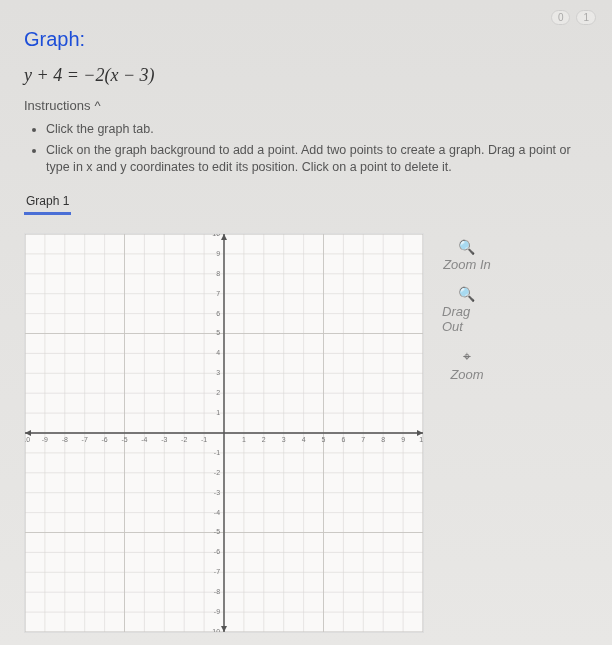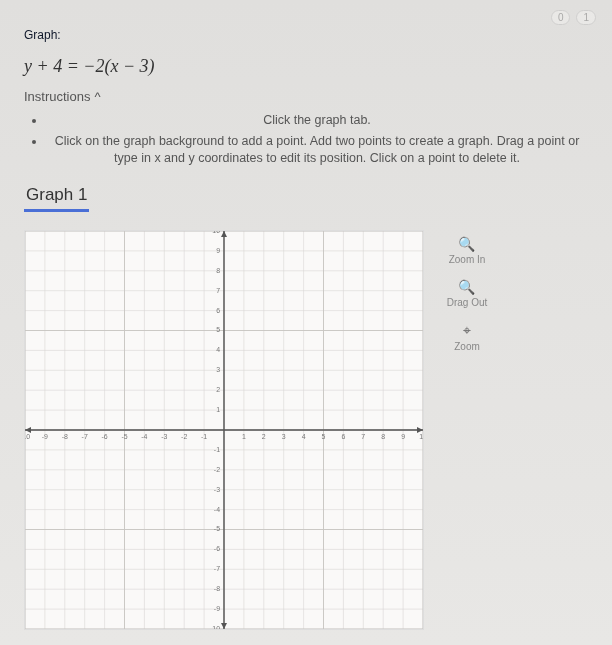--- a/index.html
+++ b/index.html
@@ -25,22 +25,22 @@
     color: #666;
   }
   .pill {
     border: 1px solid #bbb;
     border-radius: 10px;
     padding: 1px 6px;
     background: #f5f4f2;
     font-size: 10px;
   }
   .section-label {
-    font-size: 12px;
-    color: #0f172a;
+    font-size: 20px;
+    color: #1d4ed8;
     margin-bottom: 14px;
   }
   .equation {
     font-family: 'Times New Roman', serif;
     font-size: 18px;
     font-style: italic;
     color: #333;
     margin-bottom: 12px;
   }
   .instr-head {
@@ -51,22 +51,22 @@
     align-items: center;
     gap: 4px;
   }
   .bullets {
     list-style: disc;
     padding-left: 22px;
     font-size: 12.5px;
     color: #555;
     margin-bottom: 14px;
   }
-  .bullets li { margin-bottom: 4px; line-height: 1.35; text-align: center; }
-  .tabrow { display: flex; gap: 14px; font-size: 17px; color: #555; margin-bottom: 0; }
+  .bullets li { margin-bottom: 4px; line-height: 1.35; }
+  .tabrow { display: flex; gap: 14px; font-size: 12px; color: #555; margin-bottom: 0; }
   .tab {
     padding: 4px 2px;
     border-bottom: 3px solid transparent;
   }
   .tab.active { border-bottom-color: #4a6fd6; color: #333; font-weight: 500; }
   .graph-area {
     display: flex;
     align-items: flex-start;
     gap: 18px;
     margin-top: 18px;
@@ -89,21 +89,21 @@
   }
   .ctrl {
     display: flex;
     flex-direction: column;
     align-items: center;
     gap: 2px;
     cursor: pointer;
     width: 50px;
   }
   .ctrl .icon { font-size: 14px; color: #666; }
-  .ctrl .lbl { font-size: 10px; }
+  .ctrl .lbl { font-size: 13px; font-style: italic; }
   .xhdr { }
 </style>
 </head>
 <body>
 
 <div class="topright">
   <span class="pill">0</span>
   <span class="pill">1</span>
 </div>
 

